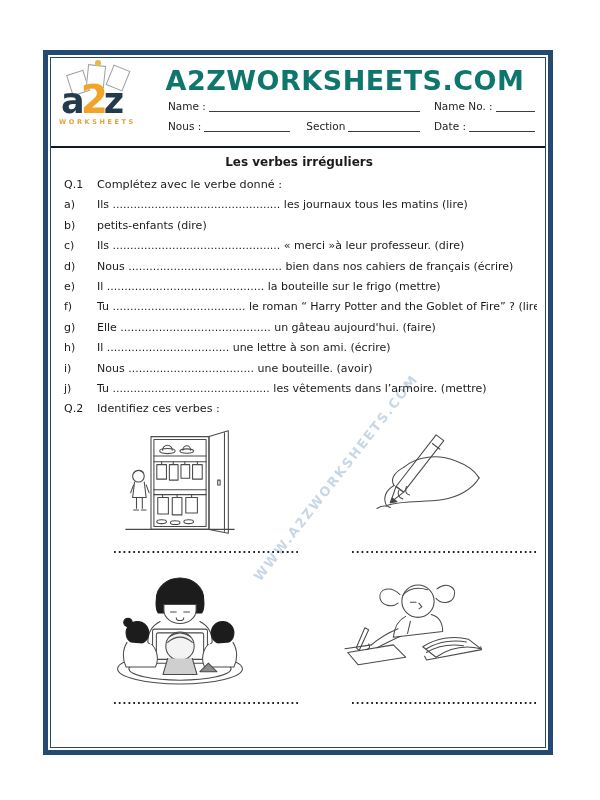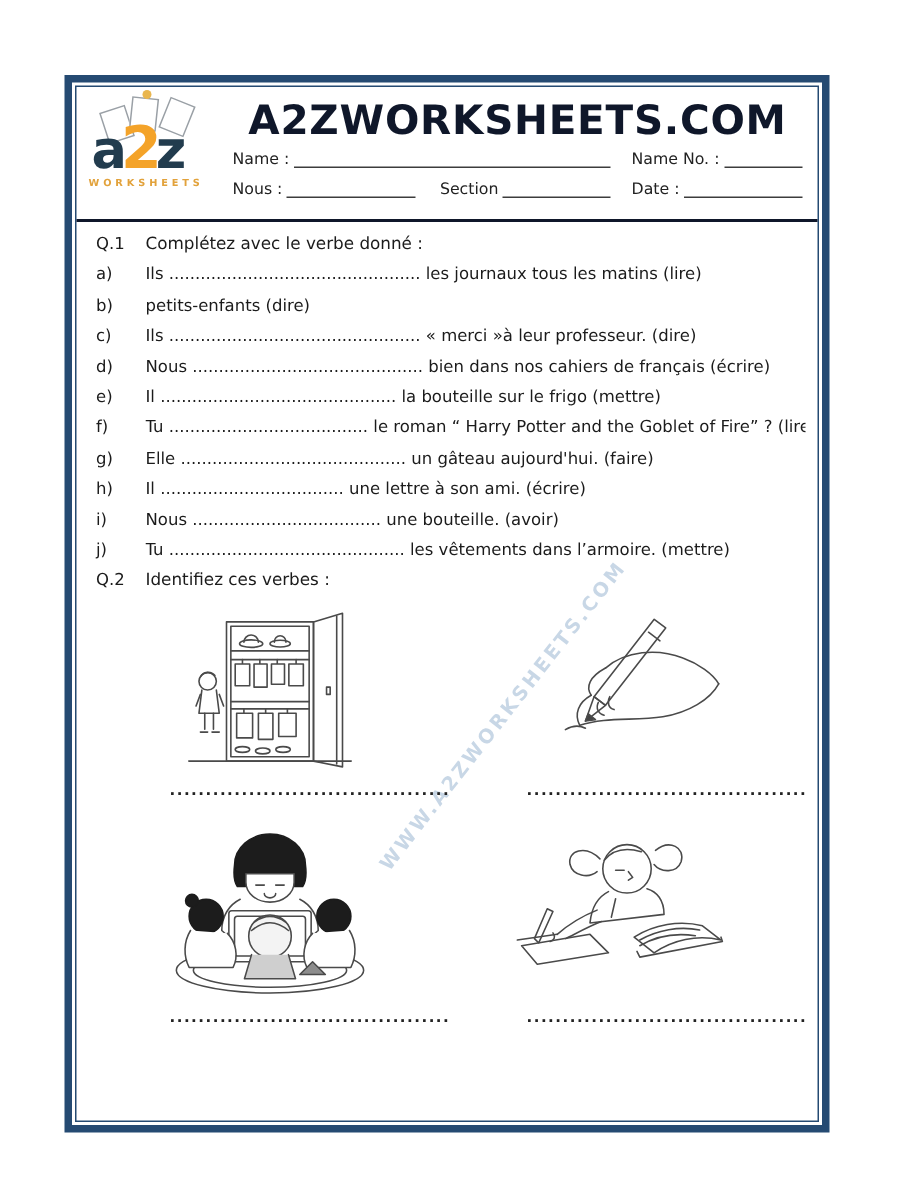--- a/index.html
+++ b/index.html
@@ -16,22 +16,22 @@
   .logo{position:relative;width:104px;flex:none;}
   .paper{position:absolute;background:#fff;border:1px solid #9aa0a6;width:16px;height:20px;}
   .p1{left:18px;top:14px;transform:rotate(-18deg);}
   .p2{left:36px;top:7px;transform:rotate(6deg);}
   .p3{left:58px;top:9px;transform:rotate(22deg);}
   .pdot{position:absolute;left:44px;top:2px;width:6px;height:6px;border-radius:50%;background:#e9b64f;}
   .a2z{position:absolute;left:10px;top:22px;font-weight:bold;font-size:35px;letter-spacing:-4px;color:#223c4e;line-height:1;}
   .a2z .two{color:#f4a329;font-size:39px;}
   .worksheets{position:absolute;left:8px;top:60px;font-size:6.5px;letter-spacing:2.6px;color:#e2a23b;font-weight:bold;}
   .header-right{flex:1;display:flex;flex-direction:column;padding-right:10px;}
-  .site-title{text-align:center;font-size:27px;font-weight:bold;color:#0f172a;letter-spacing:0.5px;margin-top:7px;}
-  .fields{font-size:10.5px;color:#222;margin-top:4px;}
+  .site-title{text-align:center;font-size:27px;font-weight:bold;color:#0f766e;letter-spacing:0.5px;margin-top:7px;}
+  .fields{font-size:10.5px;color:#222;margin-top:4px;margin-left:13px;}
   .frow{display:grid;grid-template-columns:252px 1fr;column-gap:14px;margin-bottom:8px;align-items:end;}
   .fgroup{display:flex;align-items:flex-end;white-space:nowrap;}
   .fgroup .lbl{flex:none;}
   .uline{display:inline-block;border-bottom:1px solid #3c3c3c;height:11px;flex:1;margin-left:3px;}
   .uline.fixed{flex:none;}
   .sec-gap{width:16px;flex:none;}
   
   .body{position:relative;padding:5px 8px 0 10px;z-index:2;}
   .ws-title{text-align:center;font-weight:bold;font-size:12px;margin:2px 0 6px 0;}
   .qrow{display:flex;line-height:20.4px;font-size:11px;}
@@ -88,20 +88,21 @@
               <div class="fgroup">
                 <span class="lbl">Date :</span>
                 <span class="uline"></span>
               </div>
             </div>
           </div>
         </div>
       </div>
 
       <div class="body">
+        <div class="ws-title">Les verbes irréguliers</div>
 
         <div class="qrow qhead">
           <div class="qlabel">Q.1</div>
           <div class="qtext">Complétez avec le verbe donné :</div>
         </div>
 
         <div class="qrow">
           <div class="qlabel">a)</div>
           <div class="qtext">Ils ................................................ les journaux tous les matins (lire)</div>
         </div>

